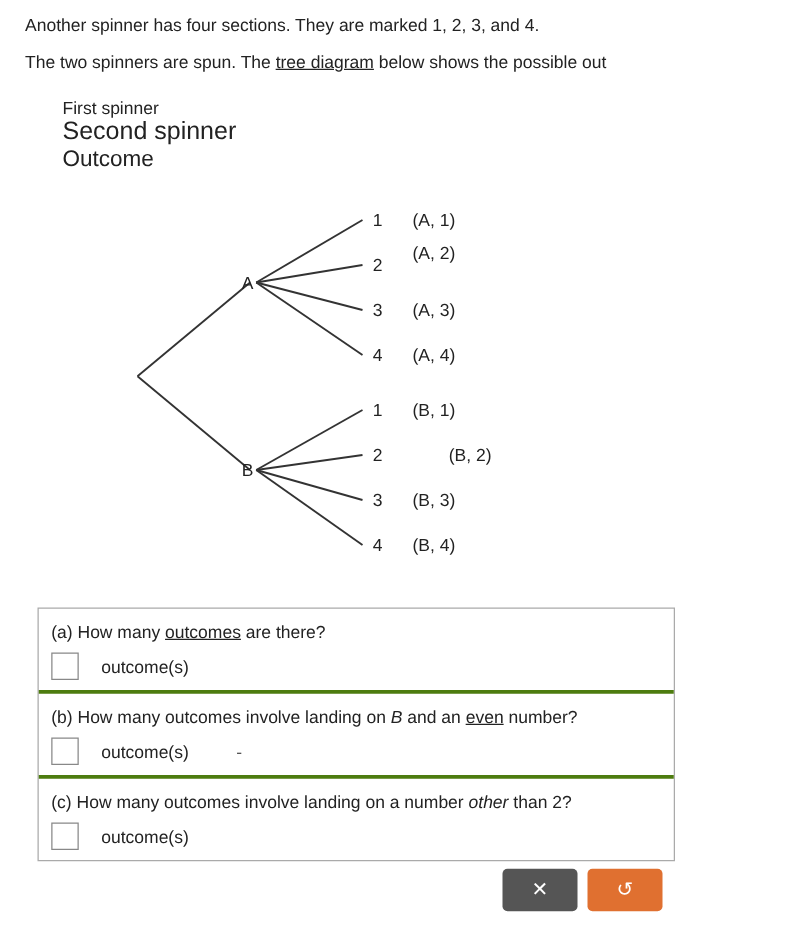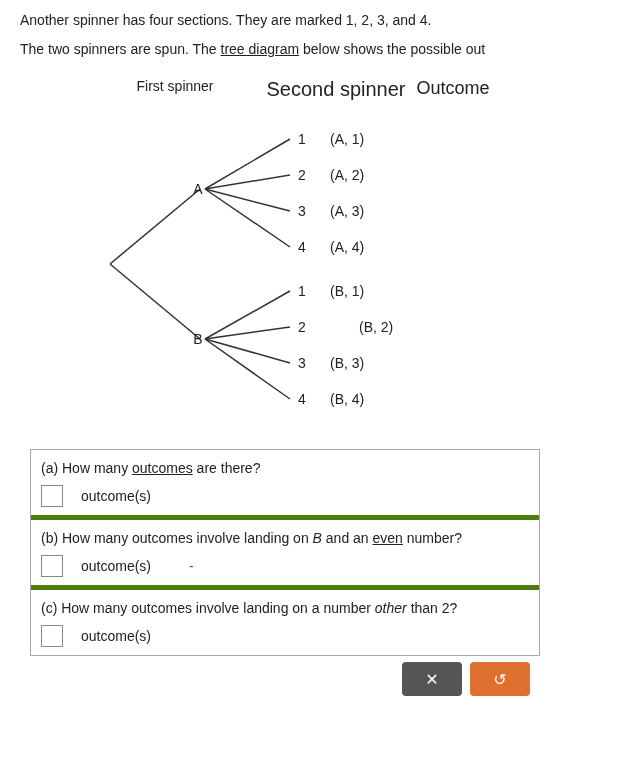--- a/index.html
+++ b/index.html
@@ -16,24 +16,23 @@
       margin-bottom: 8px;
       line-height: 1.5;
     }
     .intro-text2 {
       margin-bottom: 18px;
       line-height: 1.5;
     }
     .underline { text-decoration: underline; }
     .tree-headers {
       display: flex;
-      flex-direction: row;
+      flex-direction: column;
       margin-bottom: 8px;
       padding-left: 30px;
-      justify-content: center;
     }
     .header-first { width: 130px; font-size: 14px; }
     .header-second { width: 150px; font-size: 20px; }
     .header-outcome { width: 120px; font-size: 18px; }
 
     .tree-container {
       position: relative;
       width: 520px;
       height: 310px;
     }
@@ -60,21 +59,21 @@
       transform: translateY(-50%);
     }
 
     
     .questions-box {
       border: 1px solid #aaa;
       width: 510px;
       margin-left: 10px;
     }
     .question-row {
-      border-bottom: 5px solid #4d7c0f;
+      border-bottom: 3px solid #4d7c0f;
       padding: 8px 10px;
     }
     .question-row:last-child {
       border-bottom: none;
     }
     .question-text {
       margin-bottom: 6px;
       line-height: 1.5;
     }
     .answer-row {
@@ -165,21 +164,21 @@
       <span class="label" style="left: 252px; top: 66px;">2</span>
       <span class="label" style="left: 252px; top: 102px;">3</span>
       <span class="label" style="left: 252px; top: 138px;">4</span>
 
       <span class="label" style="left: 252px; top: 182px;">1</span>
       <span class="label" style="left: 252px; top: 218px;">2</span>
       <span class="label" style="left: 252px; top: 254px;">3</span>
       <span class="label" style="left: 252px; top: 290px;">4</span>
 
       <span class="outcome-label" style="left: 280px; top: 30px;">(A, 1)</span>
-      <span class="outcome-label" style="left: 280px; top: 66px;">(A, 2)</span>
+      <span class="outcome-label" style="left: 280px; top: 56px;">(A, 2)</span>
       <span class="outcome-label" style="left: 280px; top: 102px;">(A, 3)</span>
       <span class="outcome-label" style="left: 280px; top: 138px; text-align: right;">(A, 4)</span>
       <span class="outcome-label" style="left: 280px; top: 182px;">(B, 1)</span>
       <span class="outcome-label" style="left: 280px; top: 218px; margin-left: 29px;">(B, 2)</span>
       <span class="outcome-label" style="left: 280px; top: 254px;">(B, 3)</span>
       <span class="outcome-label" style="left: 280px; top: 290px;">(B, 4)</span>
     </div>
   </div>
 </div>
 

